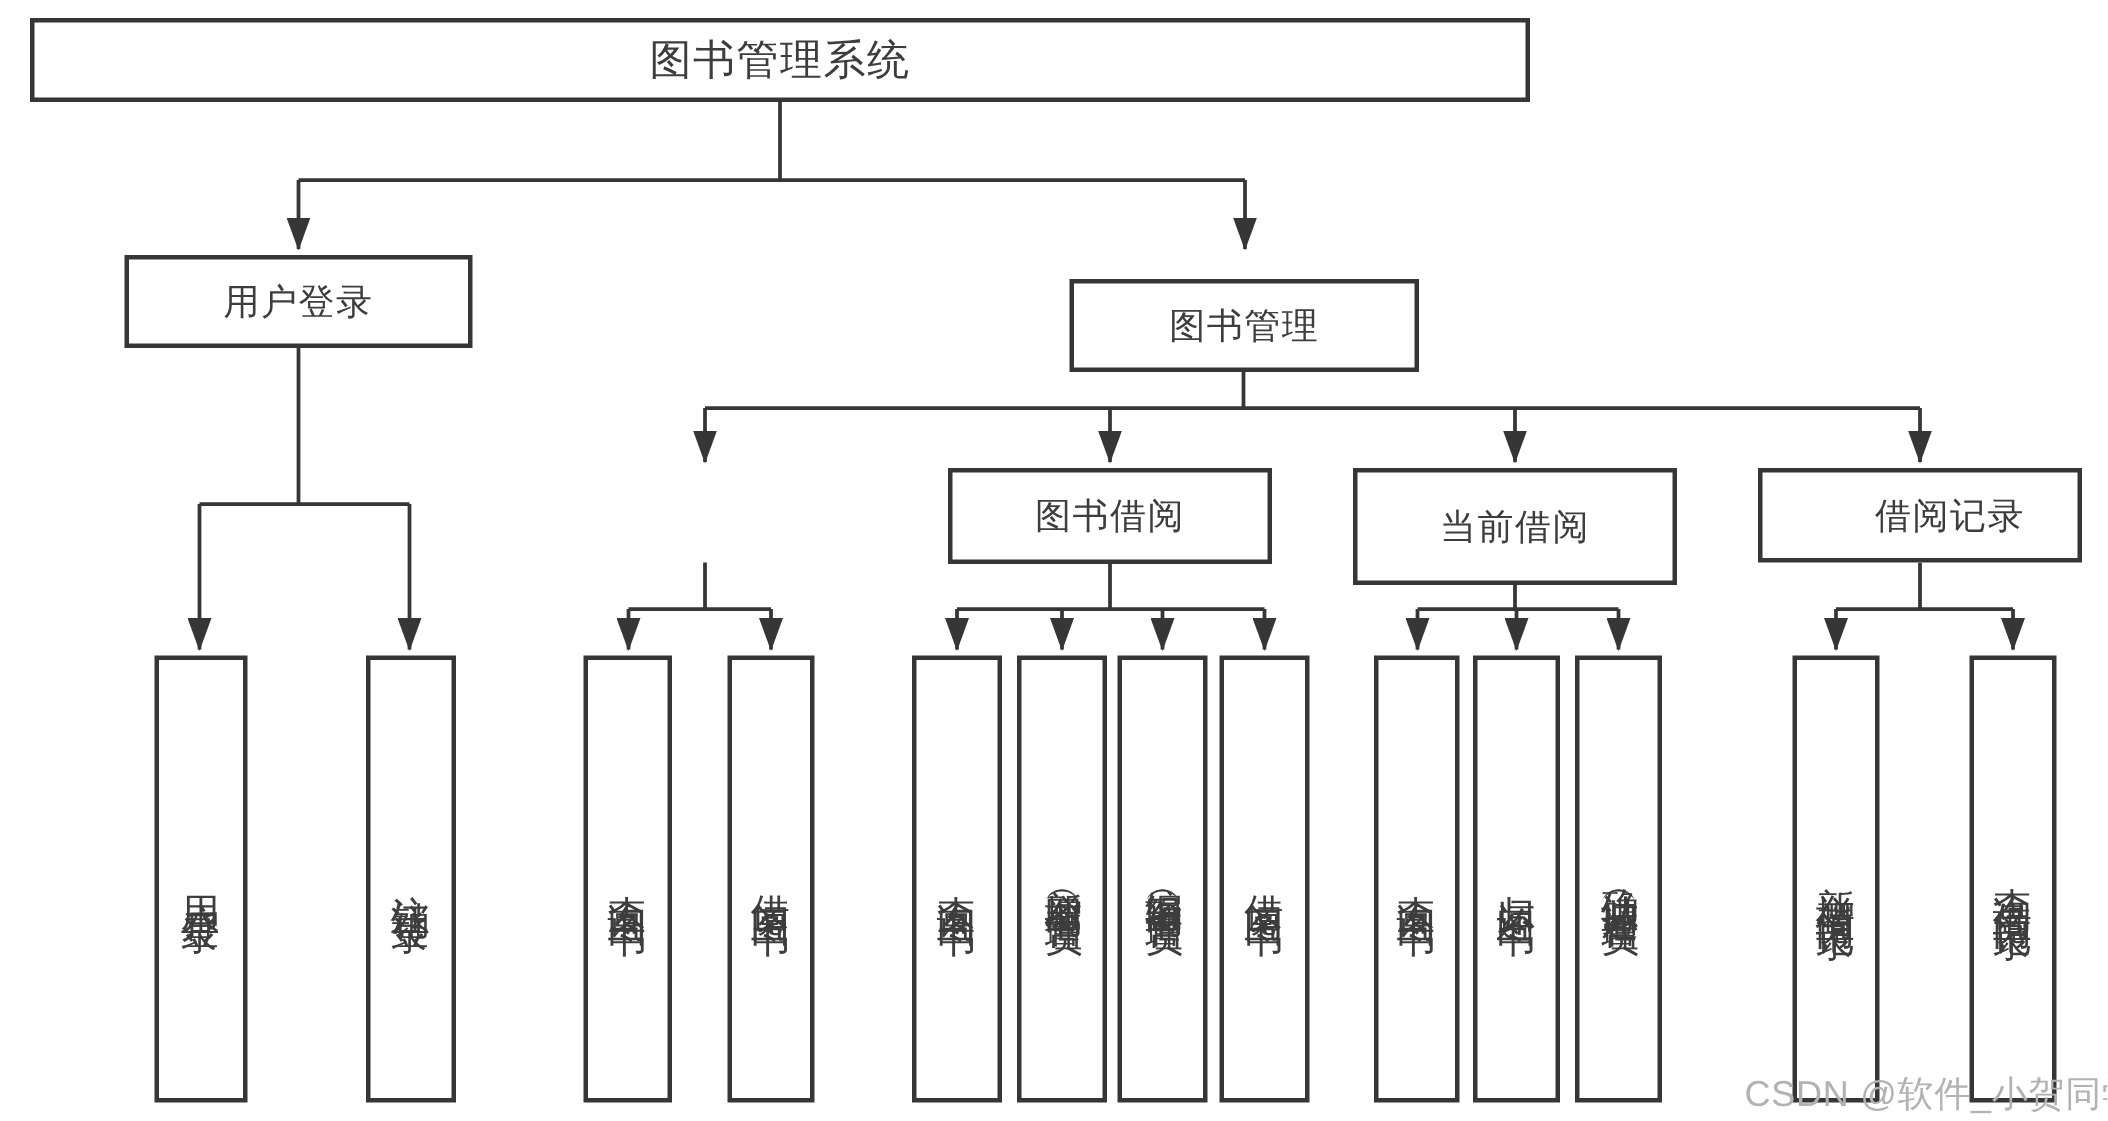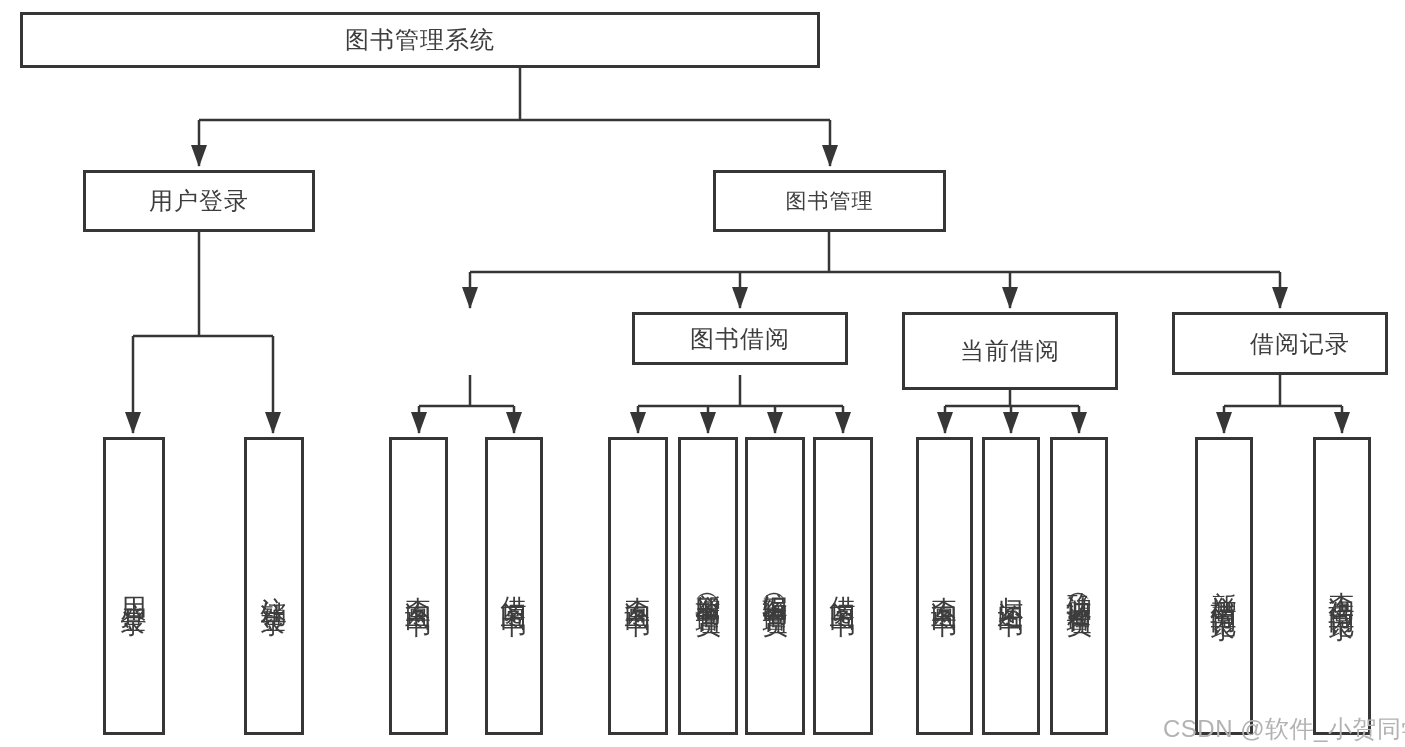--- a/index.html
+++ b/index.html
@@ -16,25 +16,25 @@
   }
   .hbox { letter-spacing:1px; }
   .vbox {
     writing-mode:vertical-rl; text-orientation:mixed;
     font-size:26px; letter-spacing:5px; line-height:1.0;
     display:flex; align-items:center; justify-content:center;
   }
   .vbox.long { letter-spacing:3px; font-size:25px; }
 
   
-  #root        { left:20px;  top:12px;  width:800px; height:56px; font-size:24px; }
+  #root        { left:20px;  top:12px;  width:1000px; height:56px; font-size:28px; }
   #n-user      { left:83px;  top:170px; width:232px;  height:62px; font-size:24px; }
-  #n-mgmt      { left:713px; top:170px; width:233px;  height:62px; font-size:21px; }
+  #n-mgmt      { left:713px; top:186px; width:233px;  height:62px; font-size:24px; }
   #b-new       { left:362px; top:312px; width:216px;  height:63px; font-size:24px; }
-  #b-borrow    { left:632px; top:312px; width:216px;  height:53px; font-size:24px; }
+  #b-borrow    { left:632px; top:312px; width:216px;  height:64px; font-size:24px; }
   #b-current   { left:902px; top:312px; width:216px;  height:78px; font-size:24px; }
   #b-records   { left:1172px;top:312px; width:216px;  height:63px; font-size:24px;padding-left:40px; }
 
   .leaf { top:437px; height:298px; }
   #l1  { left:103px;  width:62px; }
   #l2  { left:244px;  width:60px; }
   #l3  { left:389px;  width:59px; }
   #l4  { left:485px;  width:58px; }
   #l5  { left:608px;  width:60px; }
   #l6  { left:678px;  width:60px; }

